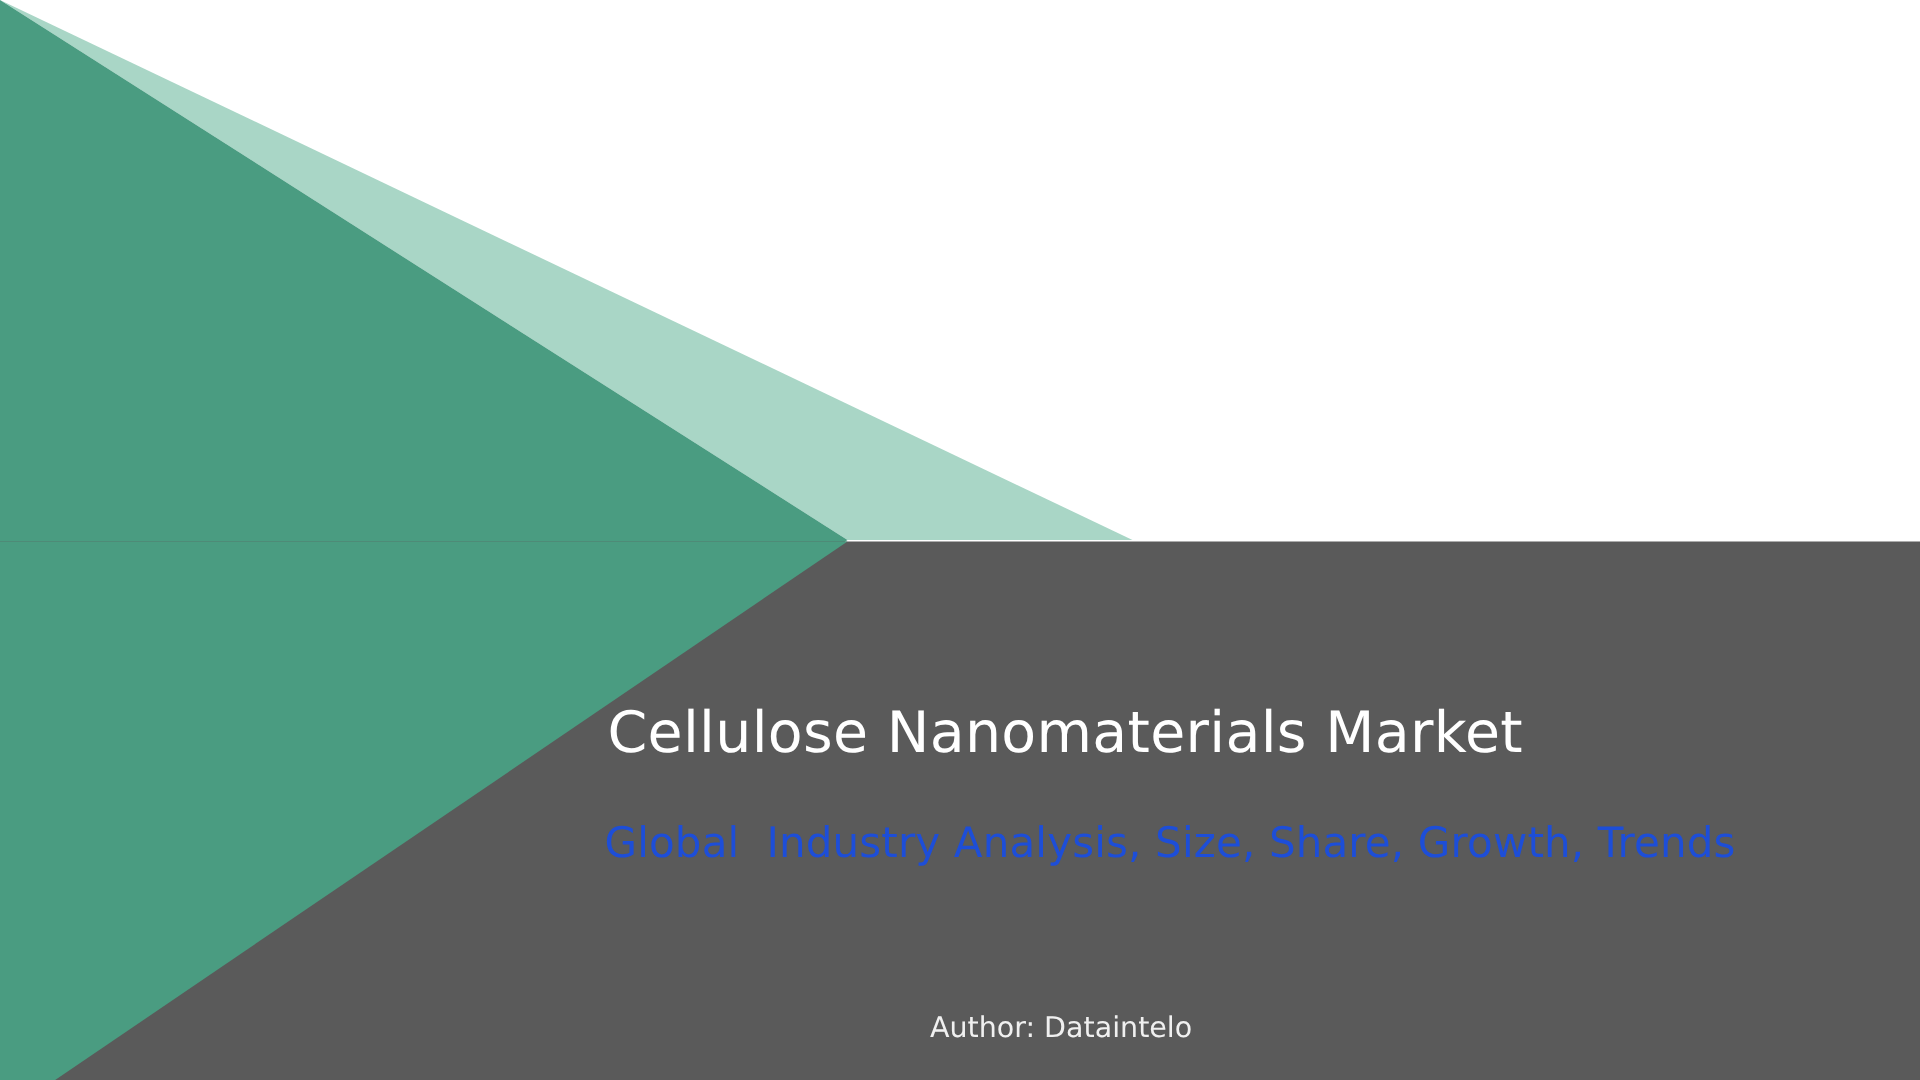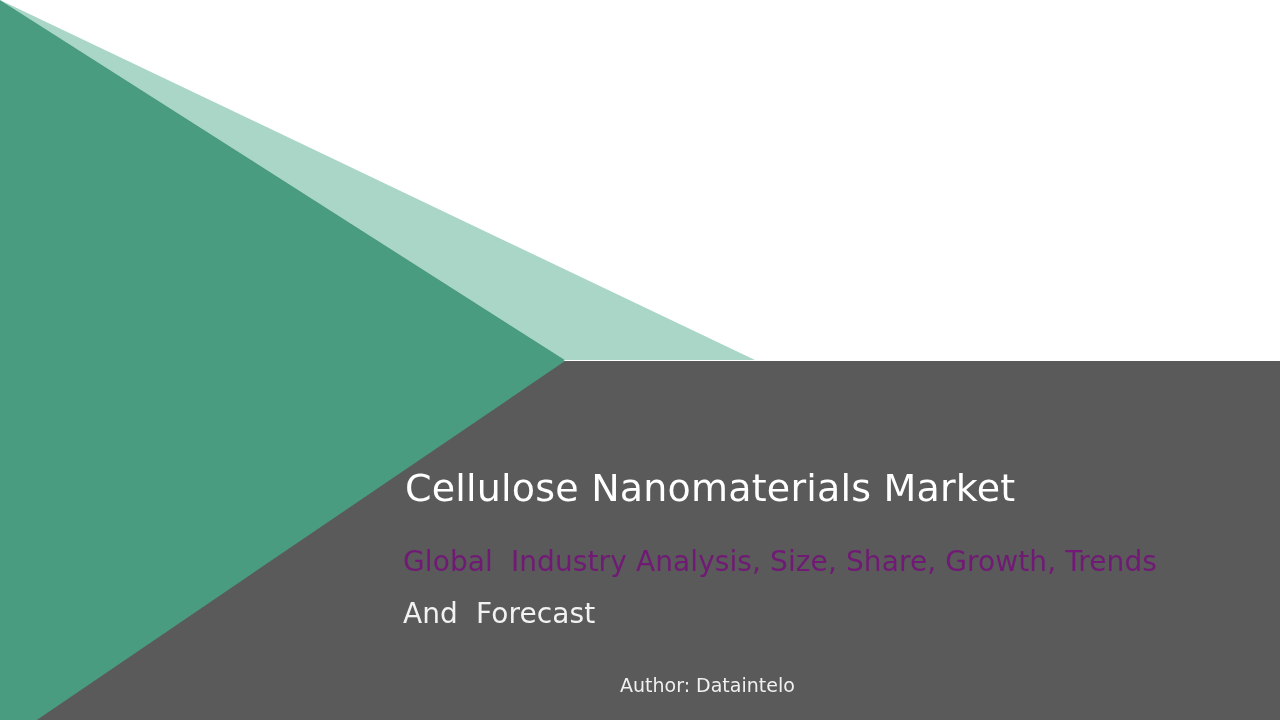--- a/index.html
+++ b/index.html
@@ -79,20 +79,19 @@
     <polygon id="shape-teal" points="0,0 565,360 35,720 0,720" fill="#4a9c81"></polygon>
     <polygon id="shape-gray" points="0,361 1280,361 1280,720 0,720" fill="#5a5a5a"></polygon>
     <polygon id="shape-teal-over" points="565,361 0,745 0,361" fill="#4a9c81"></polygon>
   </svg>
 
   <div class="text-layer">
 
     <div id="title-text" style="color: rgb(255, 255, 255);">Cellulose Nanomaterials Market</div>
 
     <div id="subtitle-block">
-      <div class="subtitle-line" style="color: #701a75;">Global  Industry Analysis, Size, Share, Growth, Trends</div>
-      <div class="subtitle-line" style="color: rgb(242, 242, 242);">And  Forecast</div>
+      <div class="subtitle-line" style="color: #1d4ed8;">Global  Industry Analysis, Size, Share, Growth, Trends</div>
     </div>
 
     <div id="author-text" style="color: rgb(240, 240, 240);">Author: Dataintelo</div>
 
   </div>
 </div>
 
 </body></html>

